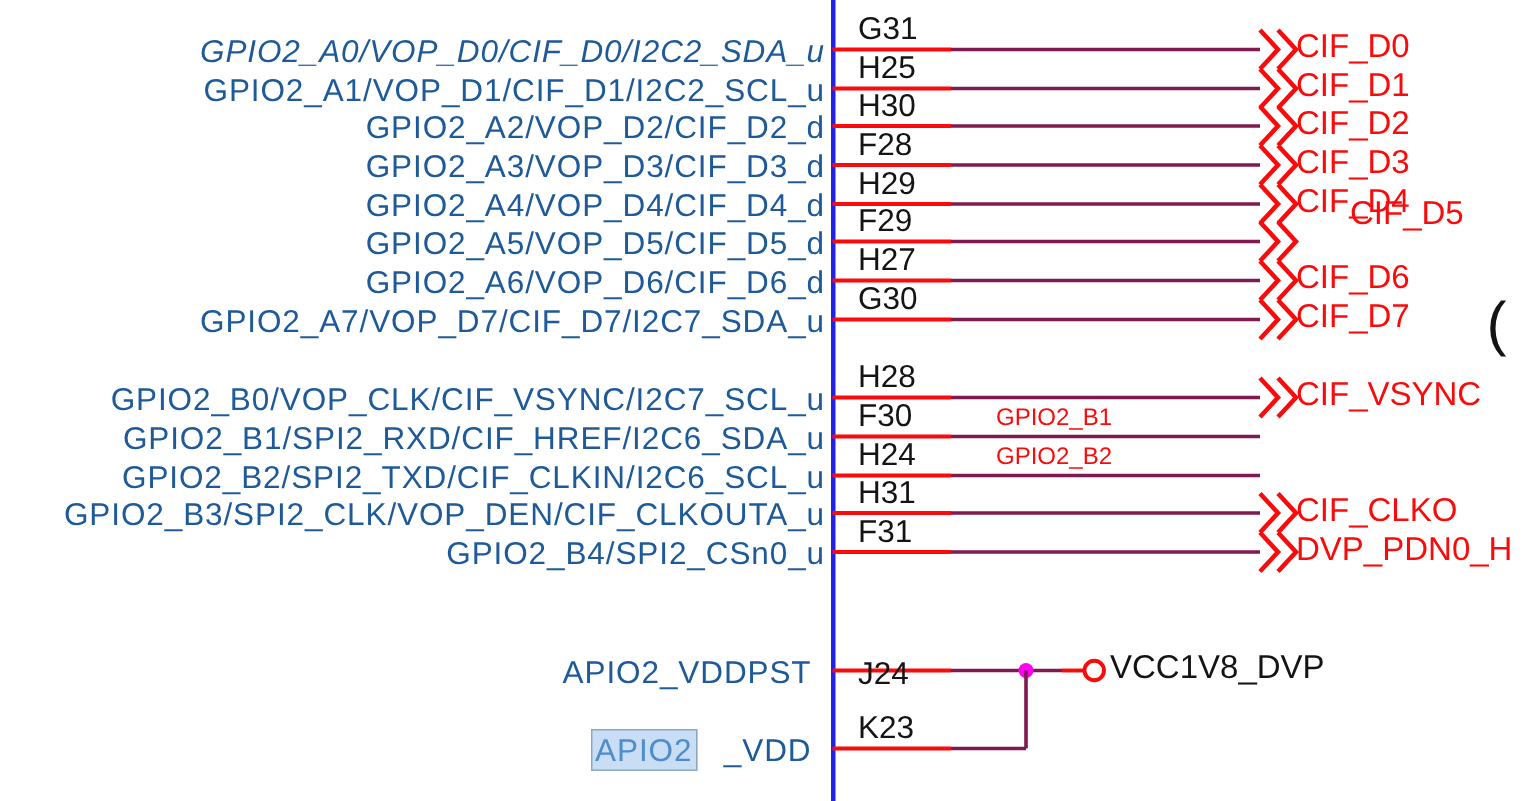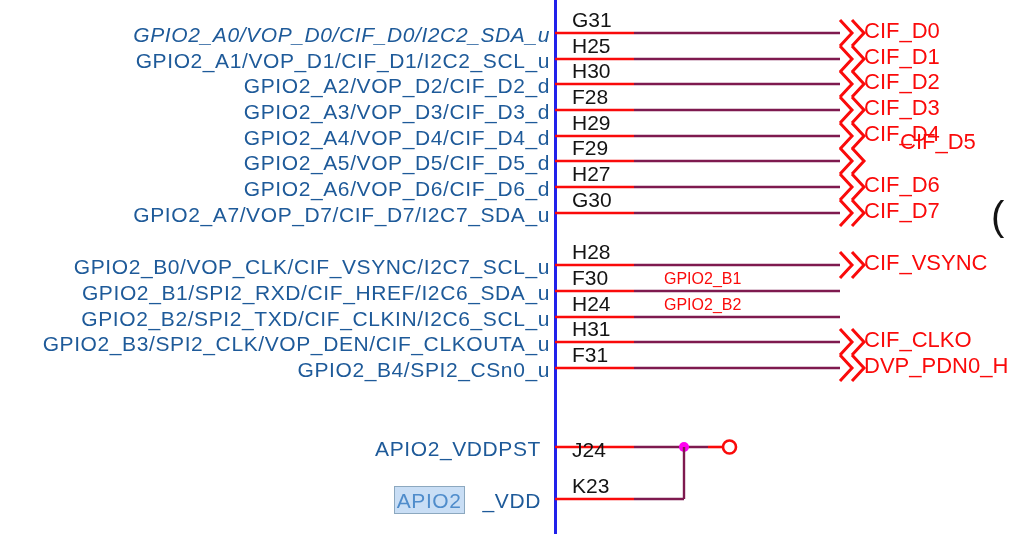--- a/index.html
+++ b/index.html
@@ -142,14 +142,15 @@
       <div class="pin-num" style="top: 319px;">H31</div>
       <div class="net-label" style="top: 328px;">CIF_CLKO</div>
       <div class="pin-func" style="top: 357px;">GPIO2_B4/SPI2_CSn0_u</div>
       <div class="pin-num" style="top: 345px;">F31</div>
       <div class="net-label" style="top: 354px;">DVP_PDN0_H</div>
       <div class="pin-func power" style="top: 436px;"><span>APIO2_VDDPST</span></div>
       <div class="pin-num" style="top: 440px;">J24</div>
       <div class="pin-func power" style="top: 488px;"><span class="hl">APIO2</span><span>_VDD</span></div>
       <div class="pin-num" style="top: 476px;">K23</div>
     </div>
+  <div id="power-net-label">VCC1V8_DVP</div>
   <div id="stray-paren">(</div>
 </div>
 
 </body></html>

